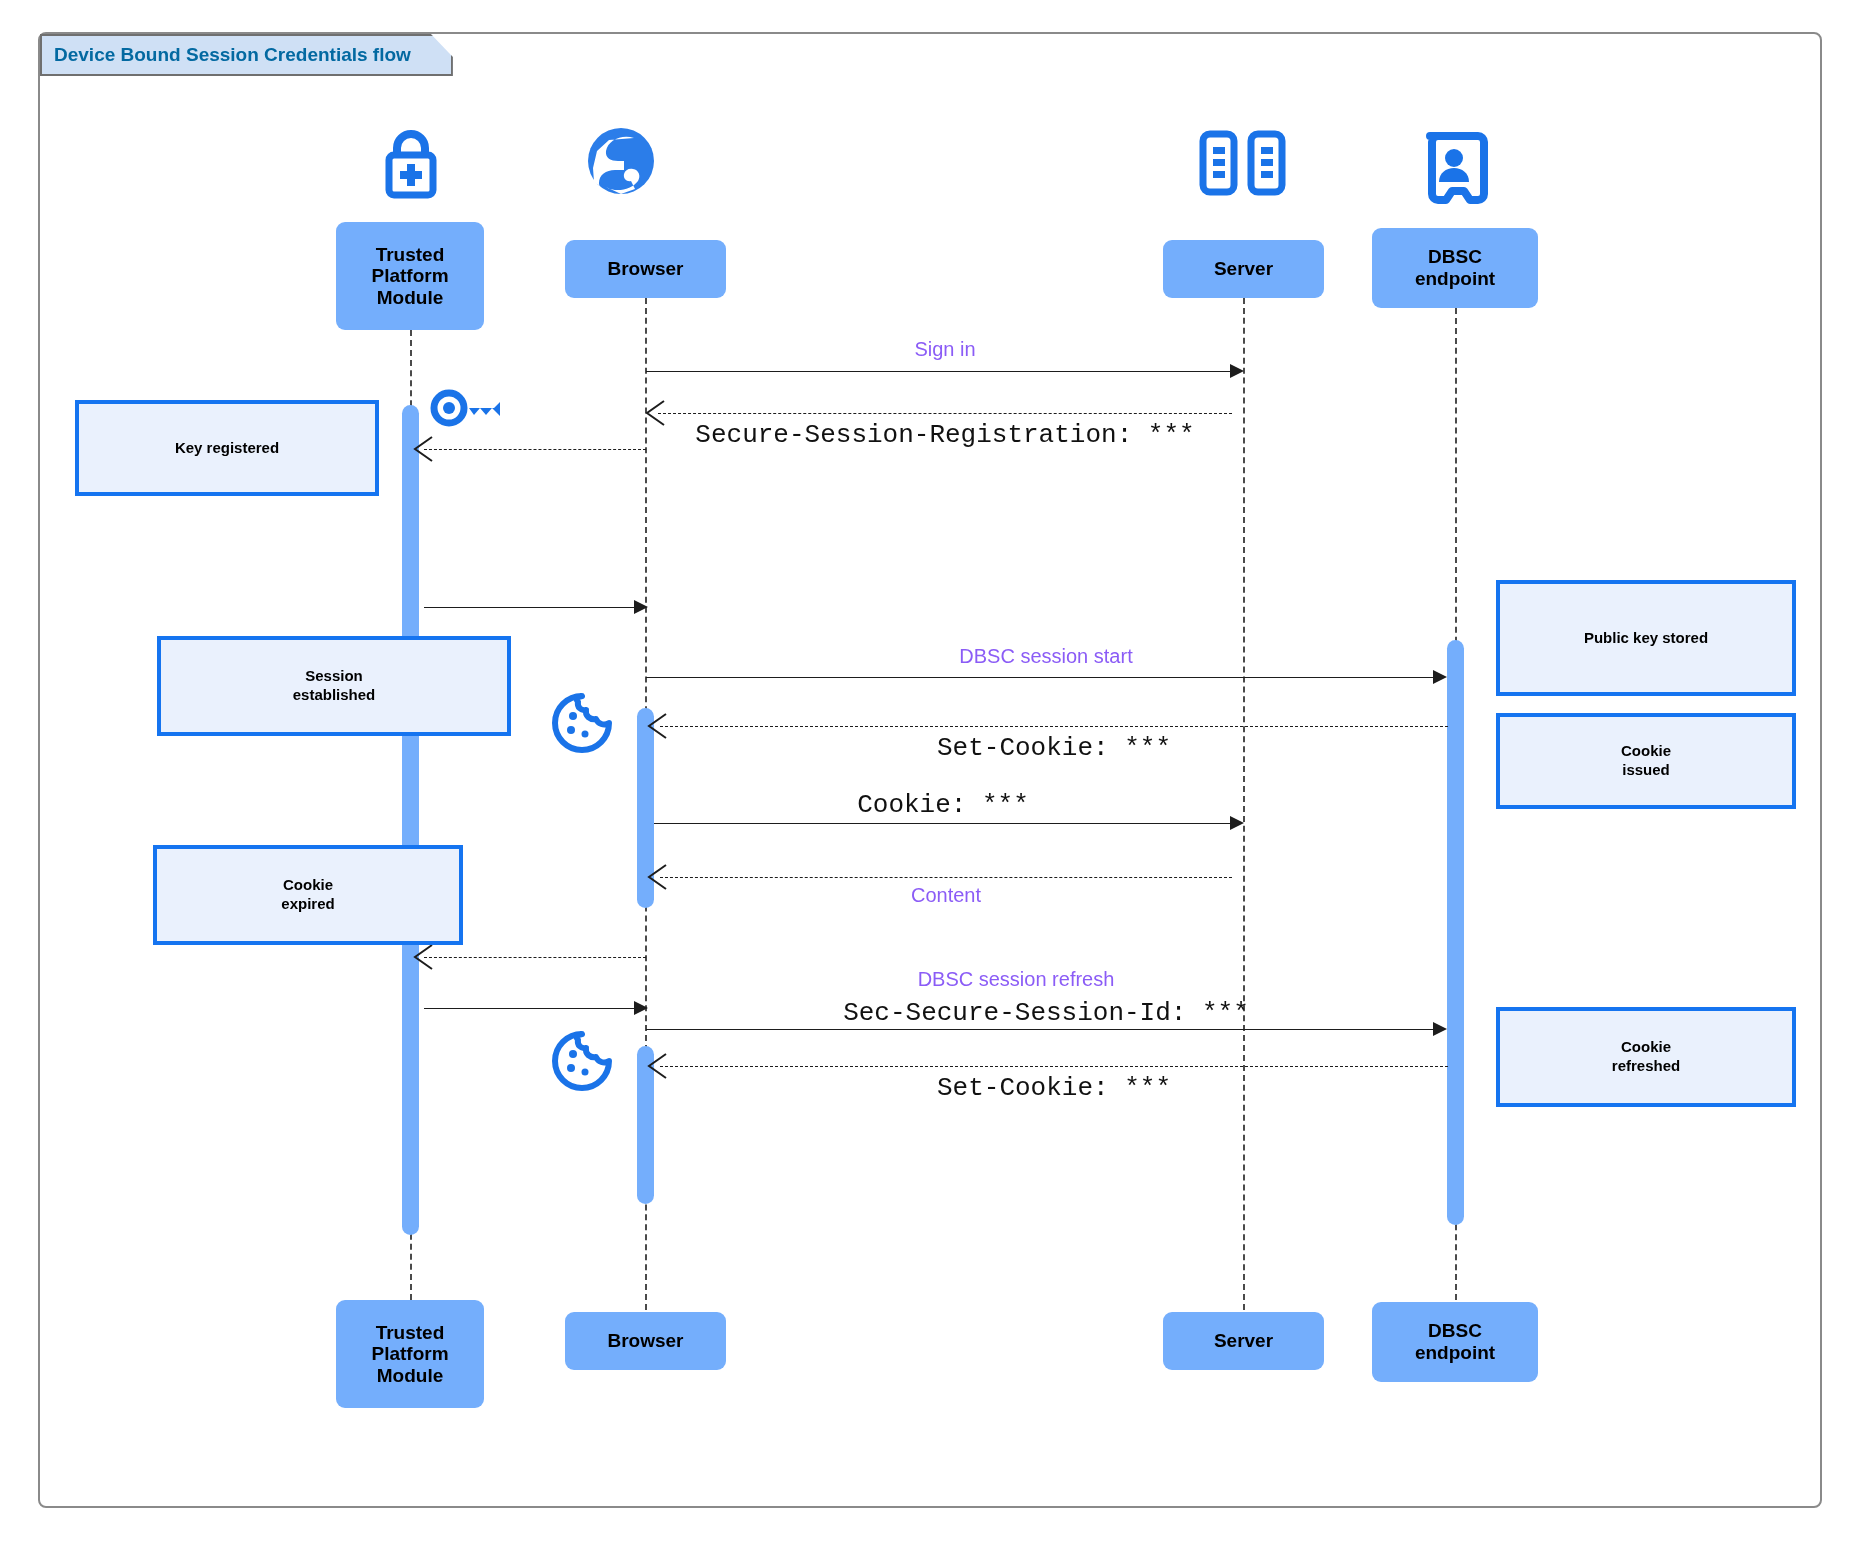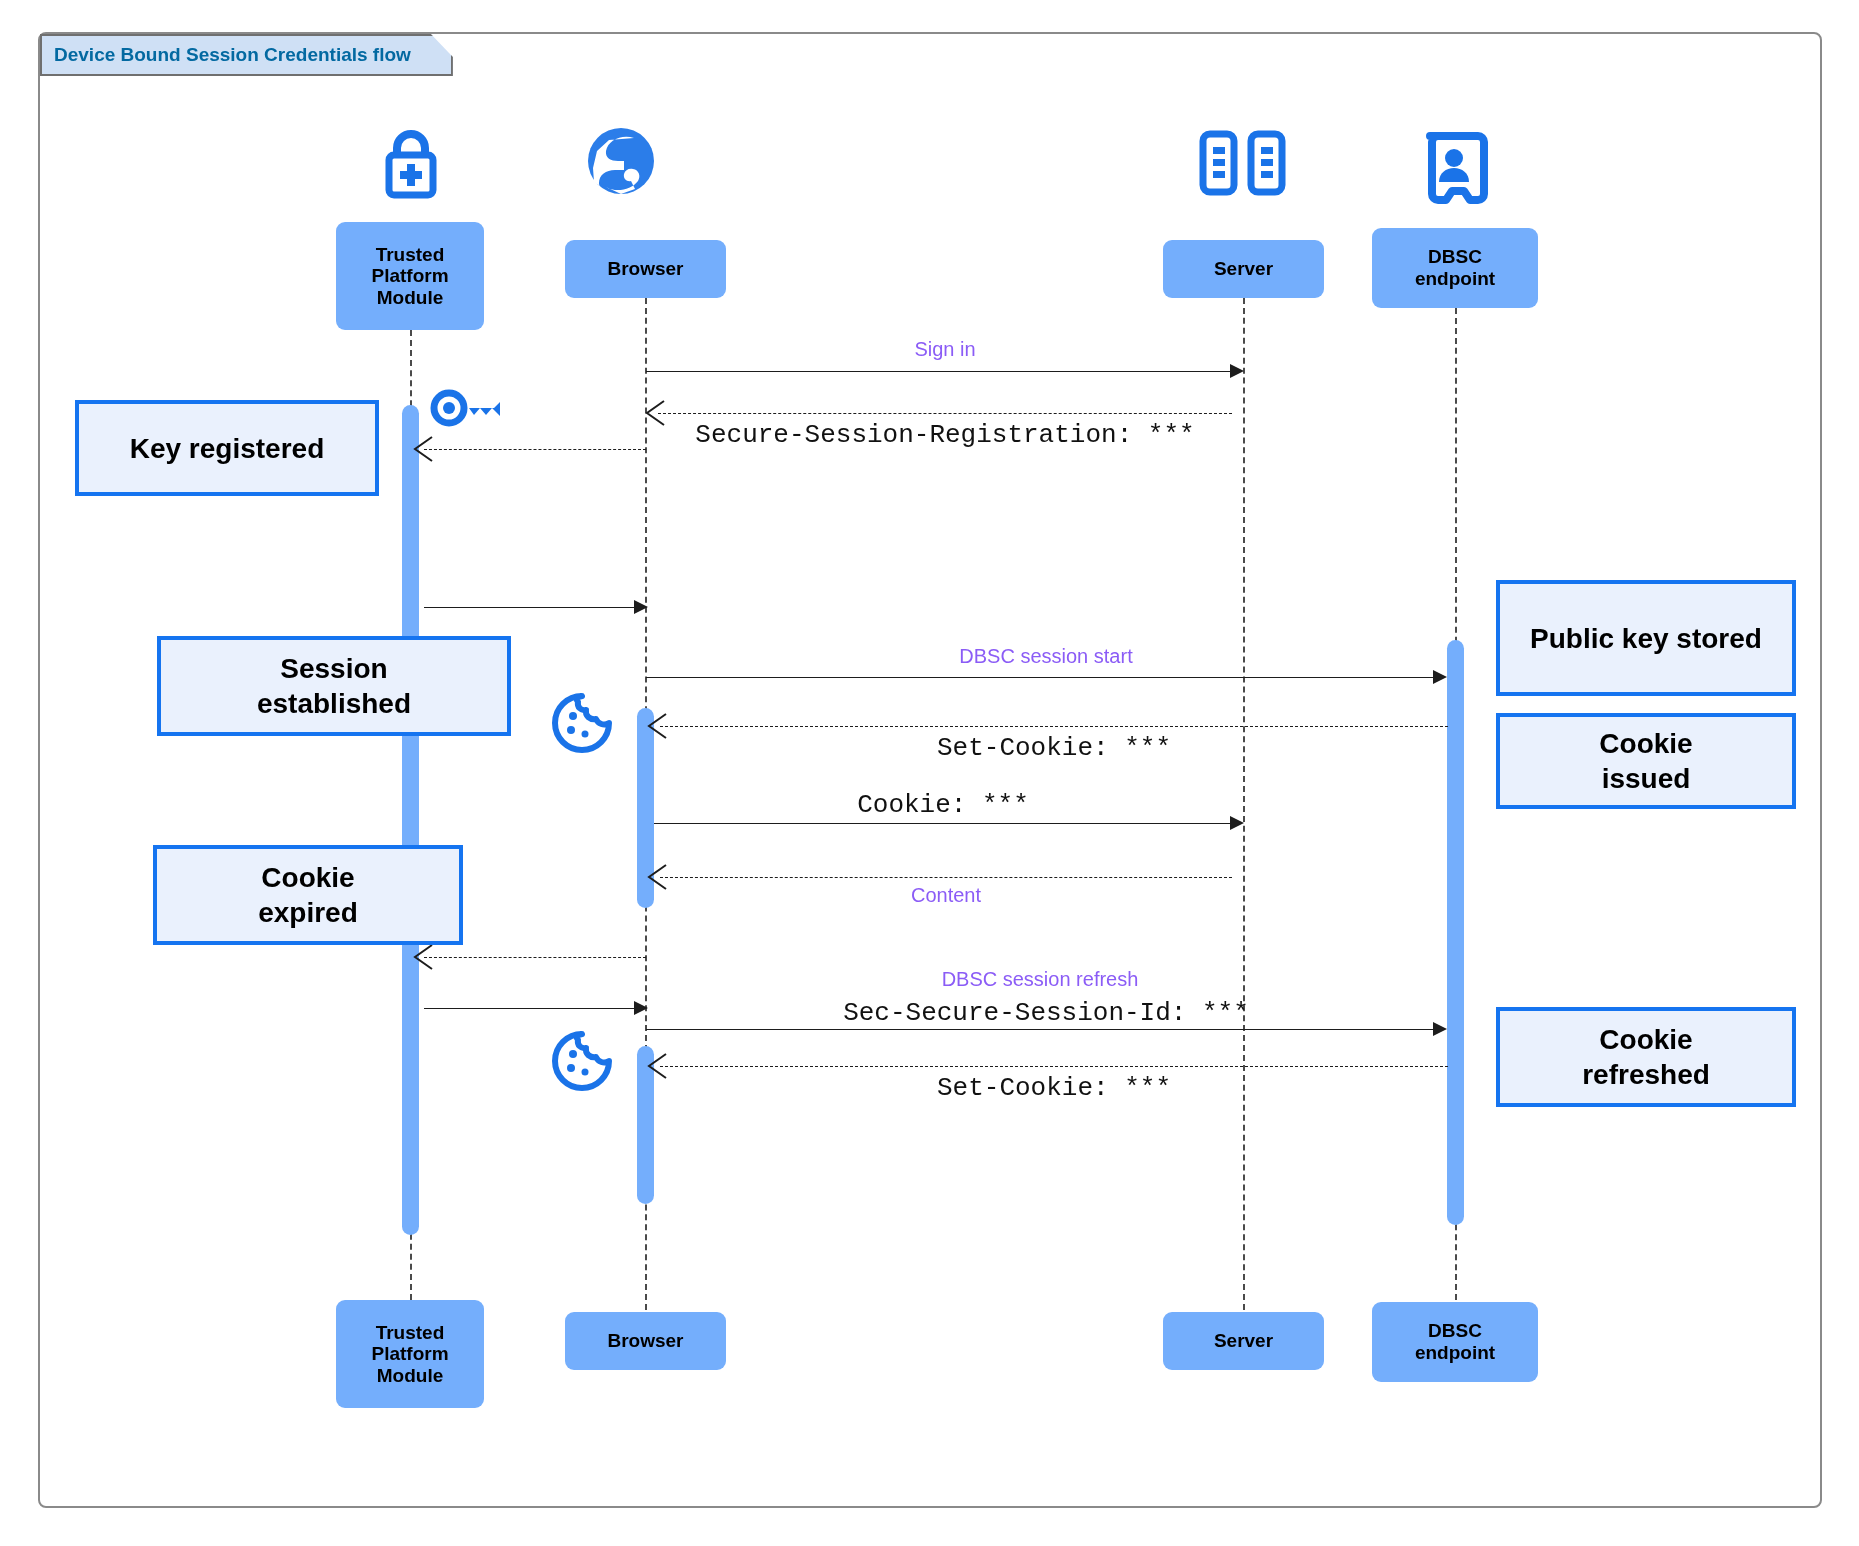--- a/index.html
+++ b/index.html
@@ -22,21 +22,21 @@
   .actor-box{position:absolute;background:#74aefc;border-radius:9px;
              display:flex;align-items:center;justify-content:center;
              text-align:center;color:#000;font-weight:bold;font-size:19px;
              line-height:1.14;box-sizing:border-box;}
 
   .act-bar{position:absolute;background:#74aefc;border-radius:9px;width:17px;}
 
   .note{position:absolute;background:#eaf1fd;border:4px solid #1574f0;
         box-sizing:border-box;display:flex;align-items:center;
         justify-content:center;text-align:center;color:#000;
-        font-weight:bold;font-size:28px;line-height:1.25;}
+        font-weight:bold;font-size:15px;line-height:1.25;}
 
   .msg-line{position:absolute;height:0;border-top:1.6px solid #1d1d1d;}
   .msg-line.dashed{border-top:1.6px dashed #1d1d1d;}
 
   .arrow-head{position:absolute;width:0;height:0;}
   .arrow-solid-r{border-top:7px solid transparent;border-bottom:7px solid transparent;
                  border-left:14px solid #1d1d1d;}
   .arrow-open-l svg{display:block;}
 
   .msg-label{position:absolute;color:#8b5cf6;font-size:20px;white-space:nowrap;
@@ -200,21 +200,21 @@
 <div class="msg-line dashed" style="left:424px;top:957px;width:222px;"></div>
 <div class="arrow-head arrow-open-l" style="left:412px;top:943px;">
   <svg width="22" height="28" viewBox="0 0 22 28">
       <path d="M20 2 L3 14 L20 26" fill="none" stroke="#1d1d1d" stroke-width="2"></path>
     </svg>
 </div>
 
 <div class="msg-line" style="left:424px;top:1008px;width:212px;"></div>
 <div class="arrow-head arrow-solid-r" style="left:634px;top:1001px;"></div>
 
-<div class="msg-label" style="left:640px;top:968px;width:800px;">DBSC session refresh</div>
+<div class="msg-label" style="left:616px;top:968px;width:800px;">DBSC session refresh</div>
 <div class="msg-label mono" style="left:646px;top:998px;width:800px;">Sec-Secure-Session-Id: ***</div>
 <div class="msg-line" style="left:646px;top:1029px;width:789px;"></div>
 <div class="arrow-head arrow-solid-r" style="left:1433px;top:1022px;"></div>
 
 <div class="msg-line dashed" style="left:660px;top:1066px;width:788px;"></div>
 <div class="arrow-head arrow-open-l" style="left:646px;top:1052px;">
   <svg width="22" height="28" viewBox="0 0 22 28">
       <path d="M20 2 L3 14 L20 26" fill="none" stroke="#1d1d1d" stroke-width="2"></path>
     </svg>
 </div>

